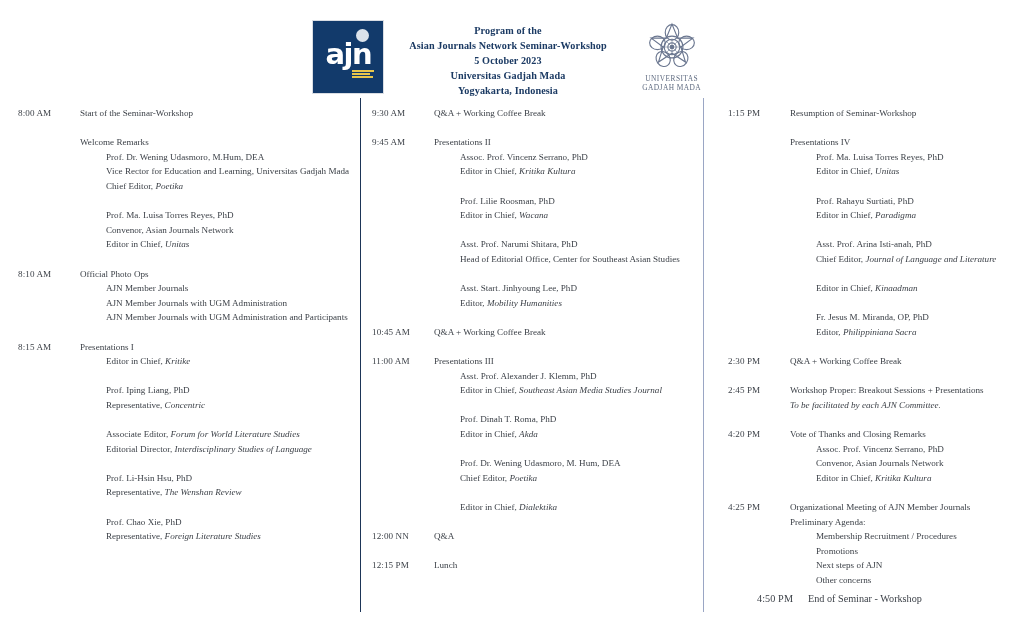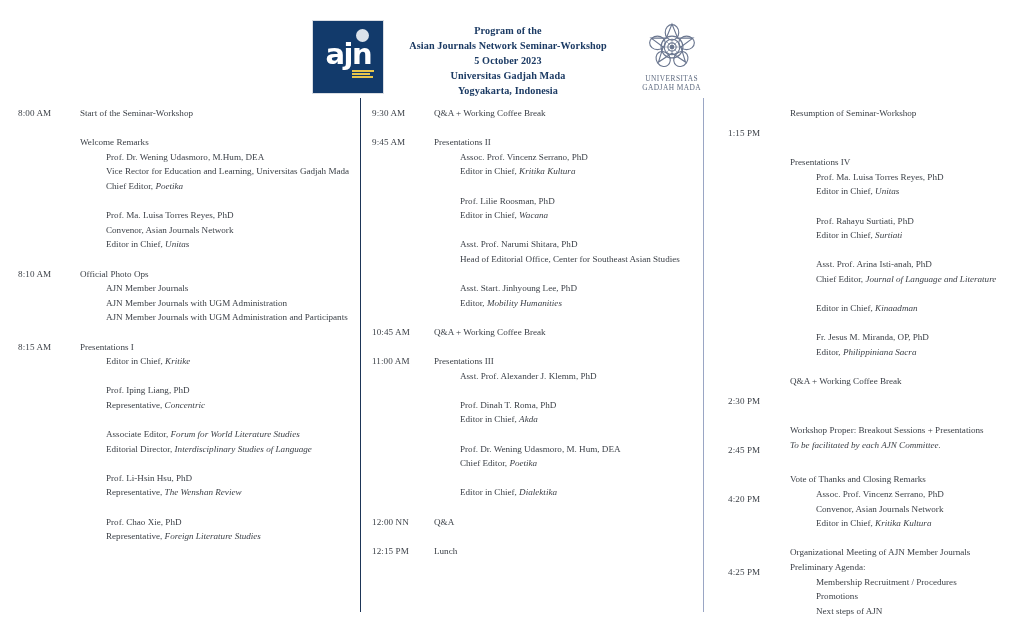--- a/index.html
+++ b/index.html
@@ -132,21 +132,21 @@
     font-size: 9.1px;
     line-height: 14.6px;
     color: #3a3f46;
   }
   .time {
     flex: 0 0 auto;
     white-space: nowrap;
     letter-spacing: .1px;
   }
   .c1 .time, .c2 .time { width: 62px; }
-  .c3 .time { width: 62px; margin-top: 20px; }
+  .c3 .time { width: 62px; }
 
   .body { flex: 1 1 auto; }
   .line { white-space: nowrap; }
   .line.ind1 { padding-left: 0; }
   .line.ind2 { padding-left: 26px; }
   .line em { font-style: italic; }
   .line.allital { font-style: italic; }
 
   .gap { height: 14.6px; }
 
@@ -302,20 +302,21 @@
         <div class="body">
           <div class="line ind1">Q&amp;A + Working Coffee Break</div>
         </div>
       </div>
       <div class="gap"></div>
       <div class="row">
         <div class="time">11:00 AM</div>
         <div class="body">
           <div class="line ind1">Presentations III</div>
           <div class="line ind2">Asst. Prof. Alexander J. Klemm, PhD</div>
+          <div class="line ind2">Editor in Chief, <em>Southeast Asian Media Studies Journal</em></div>
           <div class="line ind2">&nbsp;</div>
           <div class="line ind2">Prof. Dinah T. Roma, PhD</div>
           <div class="line ind2">Editor in Chief, <em>Akda</em></div>
           <div class="line ind2">&nbsp;</div>
           <div class="line ind2">Prof. Dr. Wening Udasmoro, M. Hum, DEA</div>
           <div class="line ind2">Chief Editor, <em>Poetika</em></div>
           <div class="line ind2">&nbsp;</div>
           <div class="line ind2">Editor in Chief, <em>Dialektika</em></div>
         </div>
       </div>
@@ -343,21 +344,21 @@
       </div>
       <div class="gap"></div>
       <div class="row">
         <div class="time"></div>
         <div class="body">
           <div class="line ind1">Presentations IV</div>
           <div class="line ind2">Prof. Ma. Luisa Torres Reyes, PhD</div>
           <div class="line ind2">Editor in Chief, <em>Unitas</em></div>
           <div class="line ind2">&nbsp;</div>
           <div class="line ind2">Prof. Rahayu Surtiati, PhD</div>
-          <div class="line ind2">Editor in Chief, <em>Surtiati</em></div>
+          <div class="line ind2">Editor in Chief, <em>Paradigma</em></div>
           <div class="line ind2">&nbsp;</div>
           <div class="line ind2">Asst. Prof. Arina Isti-anah, PhD</div>
           <div class="line ind2">Chief Editor, <em>Journal of Language and Literature</em></div>
           <div class="line ind2">&nbsp;</div>
           <div class="line ind2">Editor in Chief, <em>Kinaadman</em></div>
           <div class="line ind2">&nbsp;</div>
           <div class="line ind2">Fr. Jesus M. Miranda, OP, PhD</div>
           <div class="line ind2">Editor, <em>Philippiniana Sacra</em></div>
         </div>
       </div>

